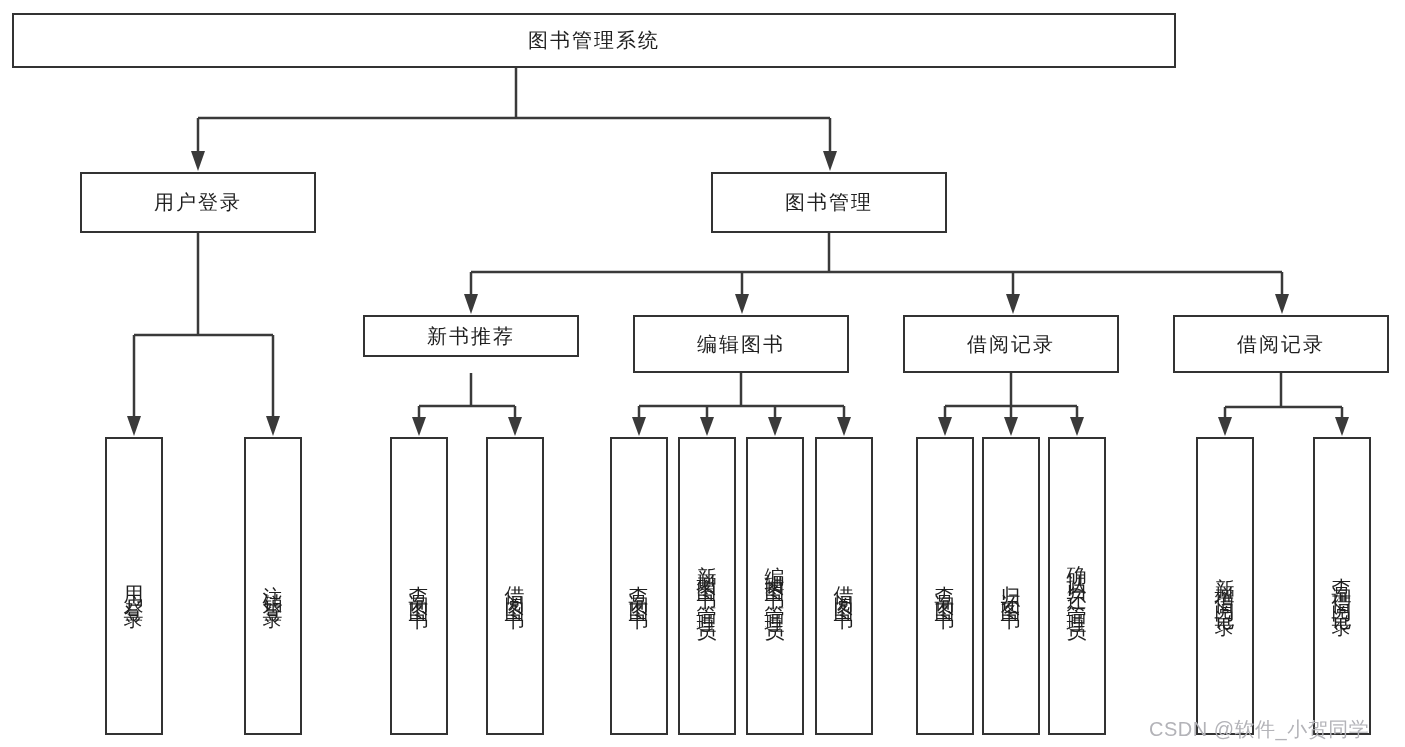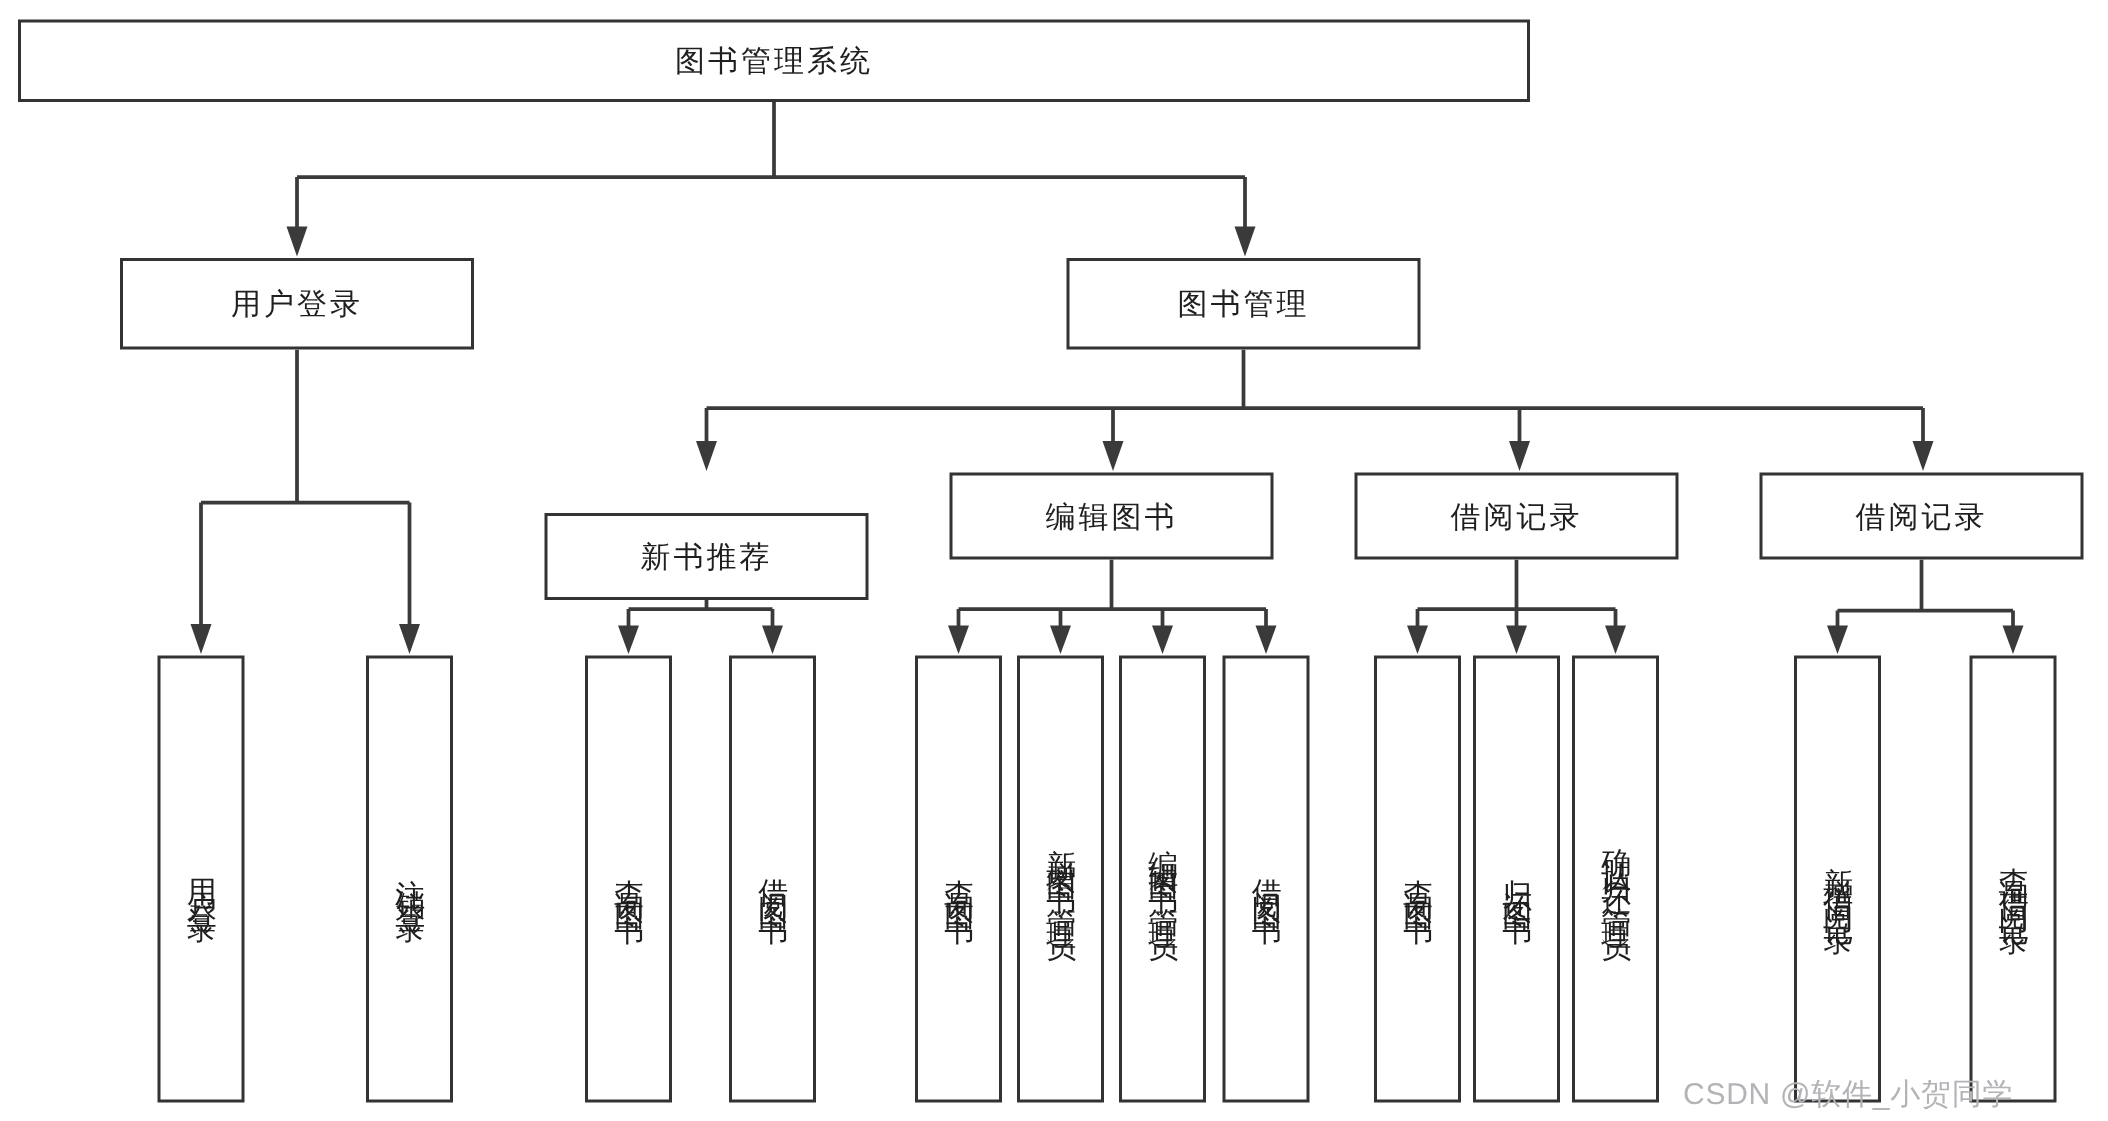--- a/index.html
+++ b/index.html
@@ -35,47 +35,47 @@
     z-index: 2;
   }
   .leaf {
     writing-mode: vertical-rl;
     text-orientation: mixed;
     letter-spacing: 8px;
     line-height: 1;
     font-size: 20px;
   }
   
-  .n-root  { left: 12px;  top: 13px;  width: 1008px; height: 55px; }
+  .n-root  { left: 12px;  top: 13px;  width: 1164px; height: 55px; }
   
   .n-user  { left: 80px;  top: 172px; width: 236px; height: 61px; }
   .n-book  { left: 711px; top: 172px; width: 236px; height: 61px; text-align: right; }
   
-  .n-l3-1  { left: 363px;  top: 315px; width: 216px; height: 58px; margin-top: 27px; }
+  .n-l3-1  { left: 363px;  top: 315px; width: 216px; height: 42px; }
   .n-l3-2  { left: 633px;  top: 315px; width: 216px; height: 58px; }
   .n-l3-3  { left: 903px;  top: 315px; width: 216px; height: 58px; }
   .n-l3-4  { left: 1173px; top: 315px; width: 216px; height: 58px; }
   
   .leaf { top: 437px; width: 58px; height: 298px; }
   .lf-1  { left: 105px;  }
   .lf-2  { left: 244px;  }
   .lf-3  { left: 390px;  }
   .lf-4  { left: 486px;  }
   .lf-5  { left: 610px;  }
   .lf-6  { left: 678px;  }
   .lf-7  { left: 746px;  }
   .lf-8  { left: 815px;  }
   .lf-9  { left: 916px;  }
   .lf-10 { left: 982px;  }
   .lf-11 { left: 1048px; }
   .lf-12 { left: 1196px; }
   .lf-13 { left: 1313px; }
   #watermark {
     position: absolute;
-    left: 1122px;
+    left: 1149px;
     top: 716px;
     font-size: 20px;
     color: #b3b3b8;
     letter-spacing: 0.5px;
     white-space: nowrap;
     z-index: 5;
   }
 </style>
 </head>
 <body>

